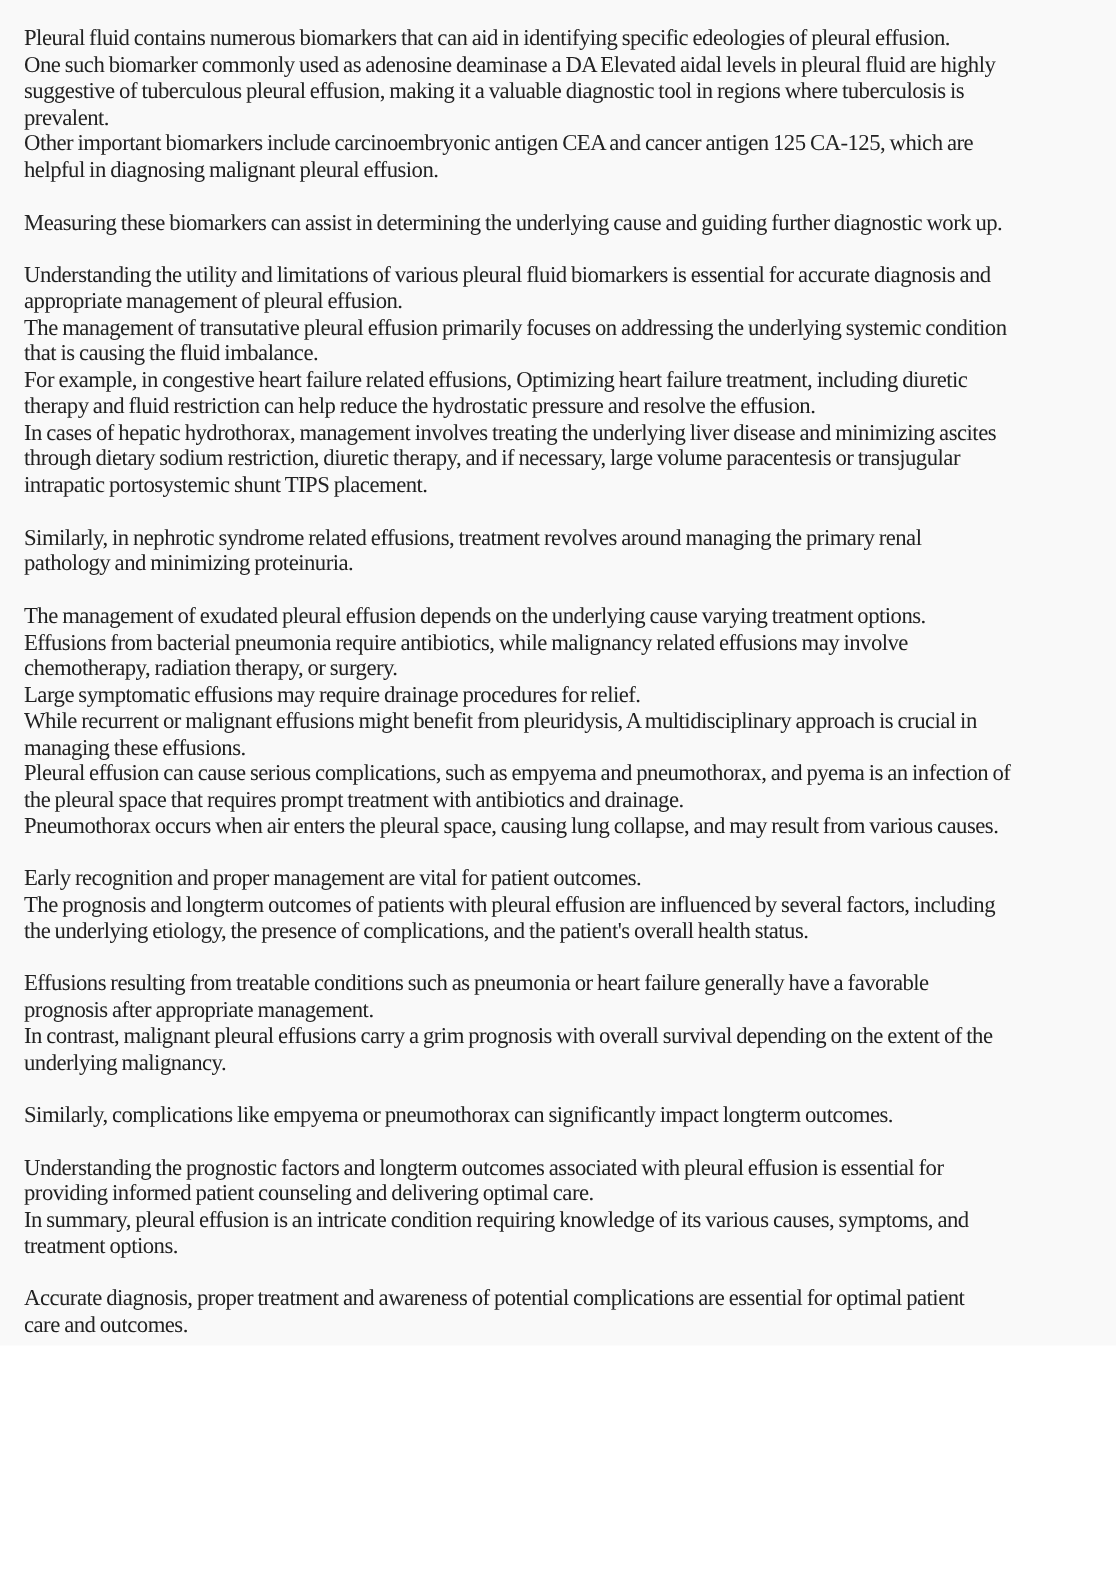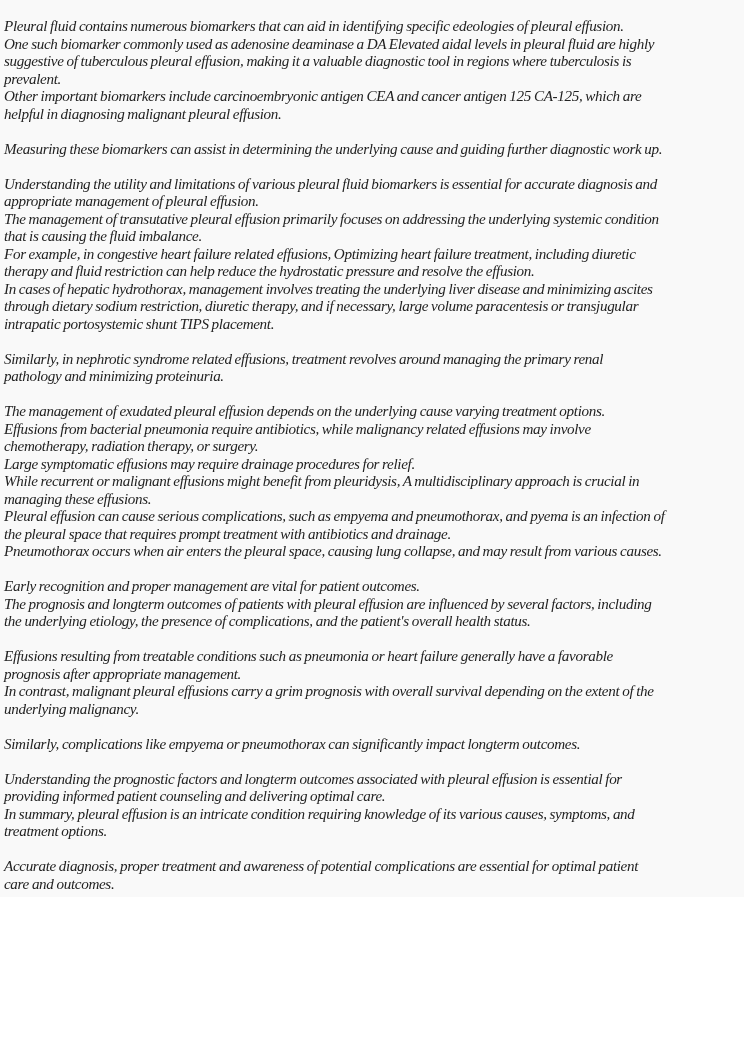--- a/index.html
+++ b/index.html
@@ -15,29 +15,28 @@
   }
   .doc {
     position: absolute;
     left: 0;
     top: 0;
     width: 744px;
     height: 897px;
     background: #f9f9f9;
     box-sizing: border-box;
     padding-top: 17px;
-    padding-left: 4px;
+    padding-left: 16px;
     padding-right: 0;
     font-family: "Liberation Serif", "DejaVu Serif", serif;
     font-size: 15.2px;
     line-height: 17.5px;
     color: #222222;
     letter-spacing: -0.35px;
     word-spacing: -0.5px;
-    font-style: italic;
   }
   .line {
     display: block;
     white-space: pre;
     height: 17.5px;
   }
   .blank {
     height: 17.5px;
   }
 </style>

